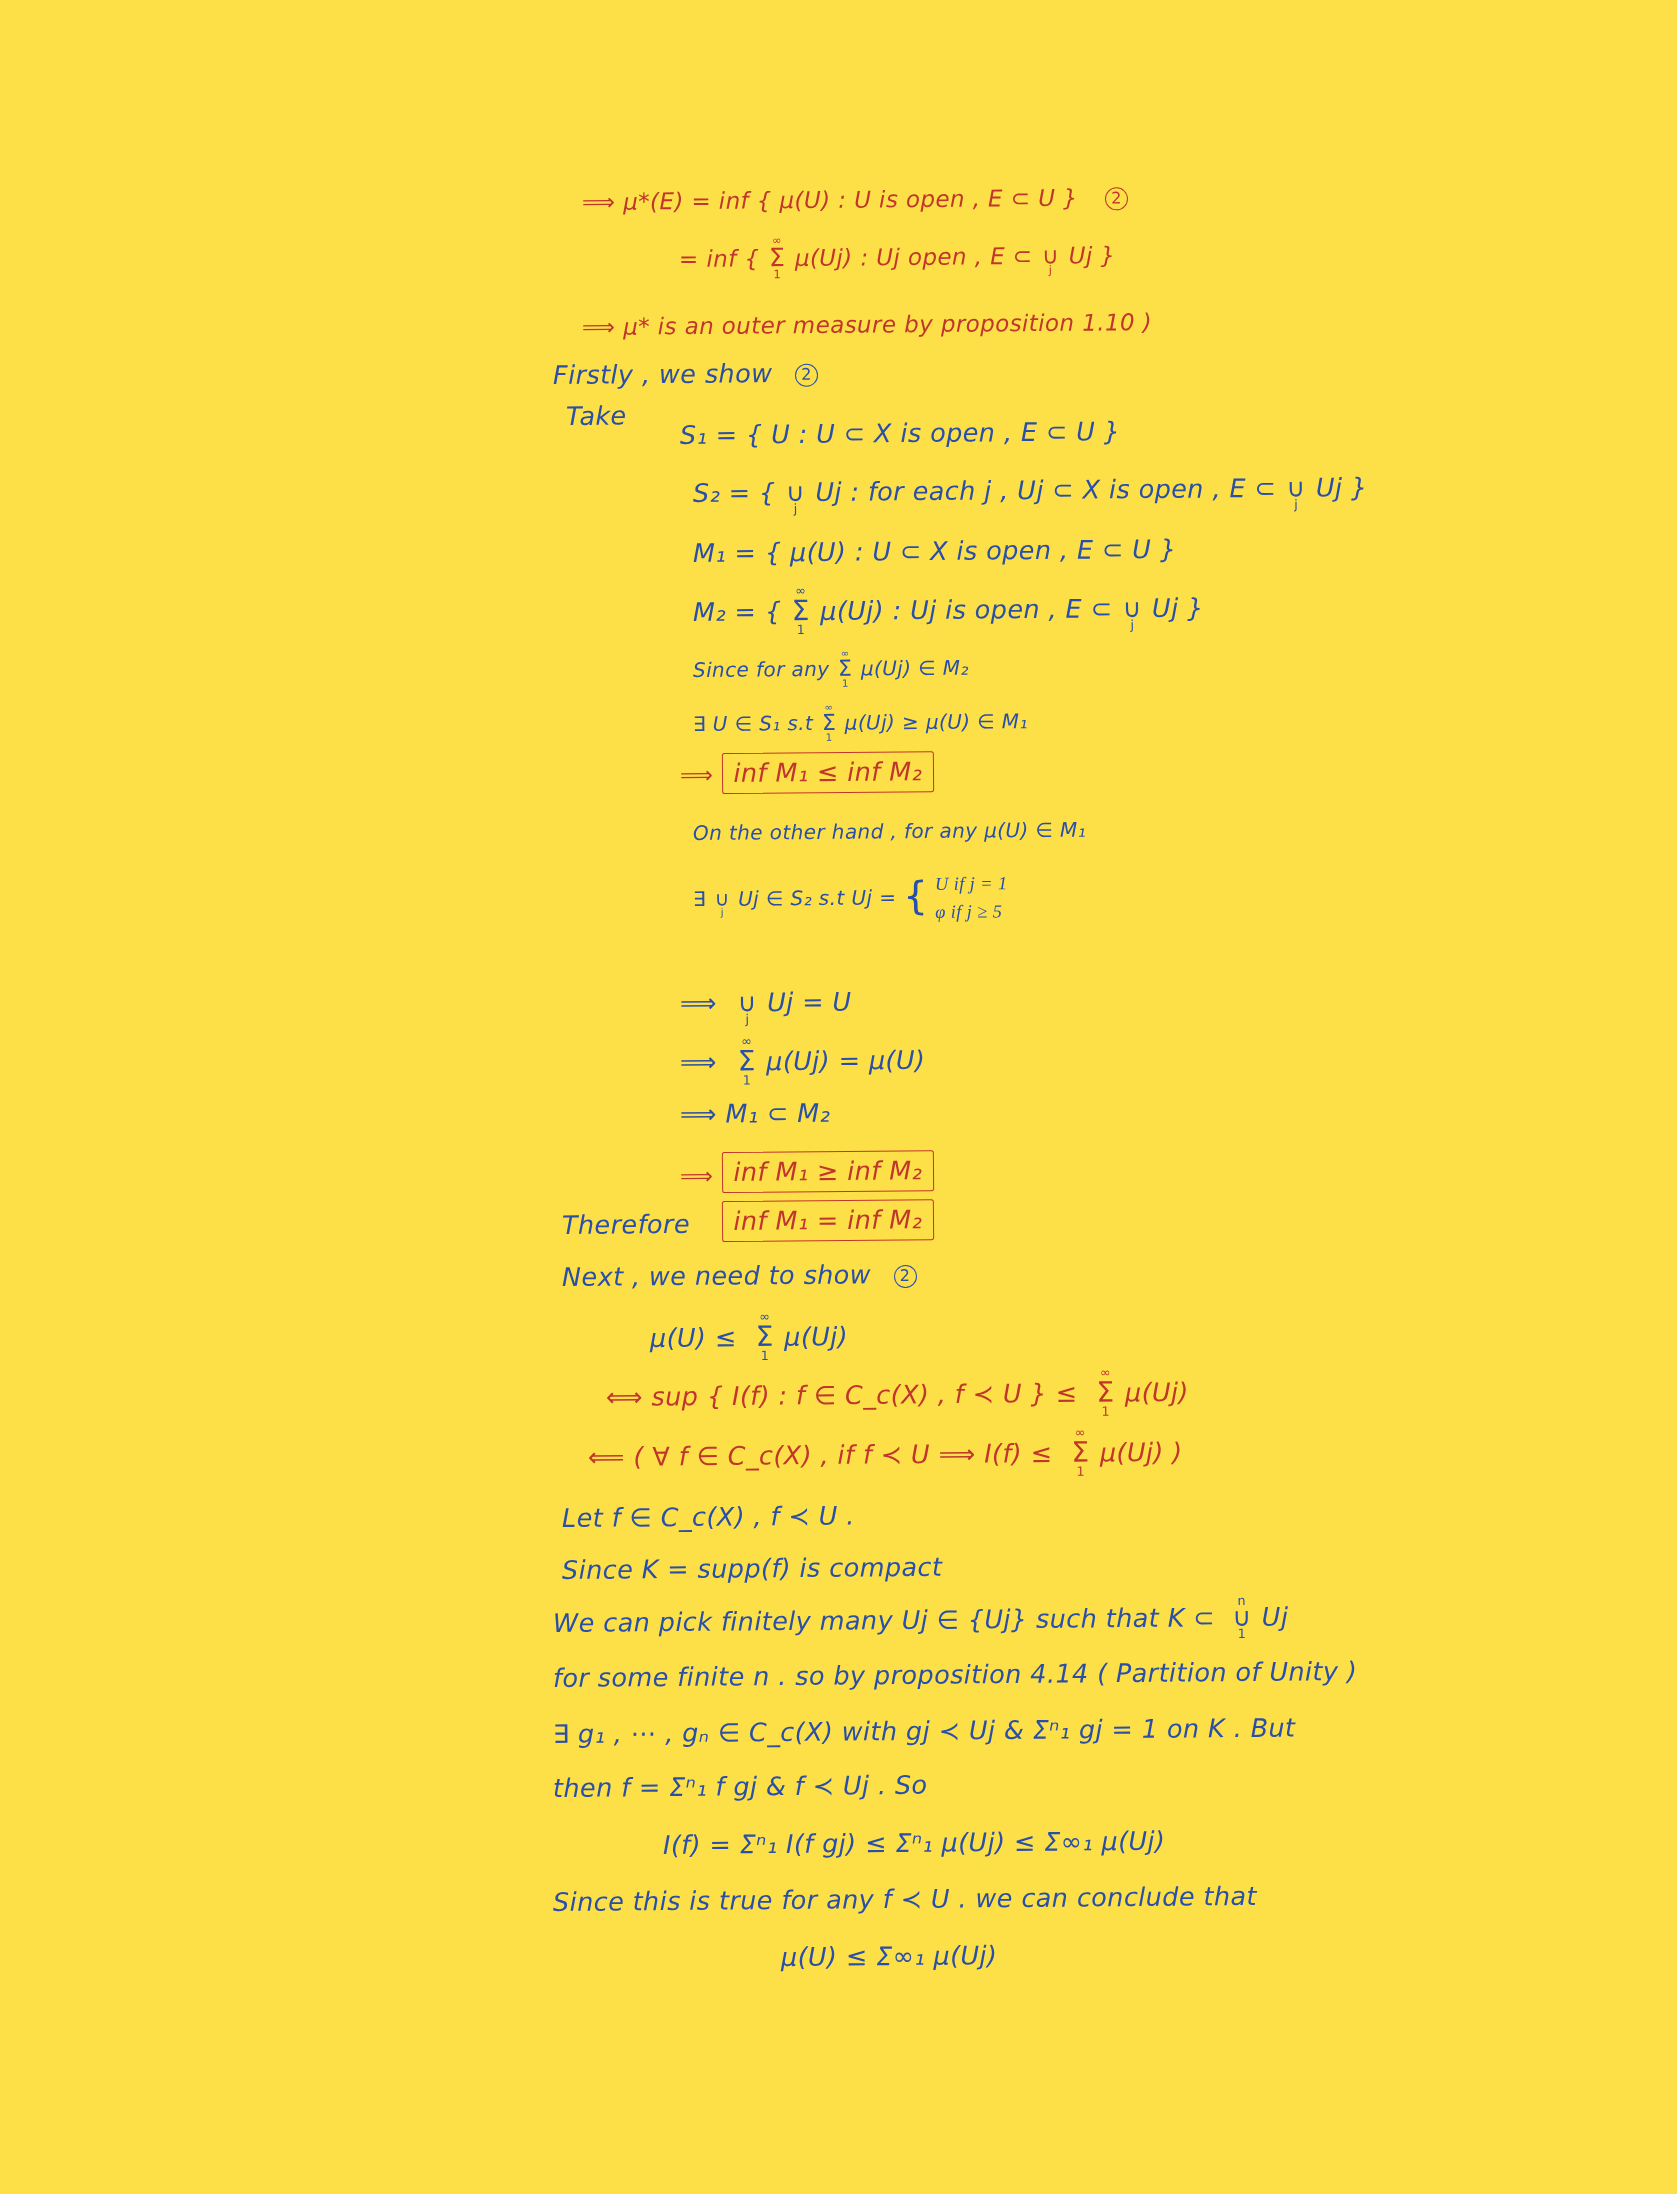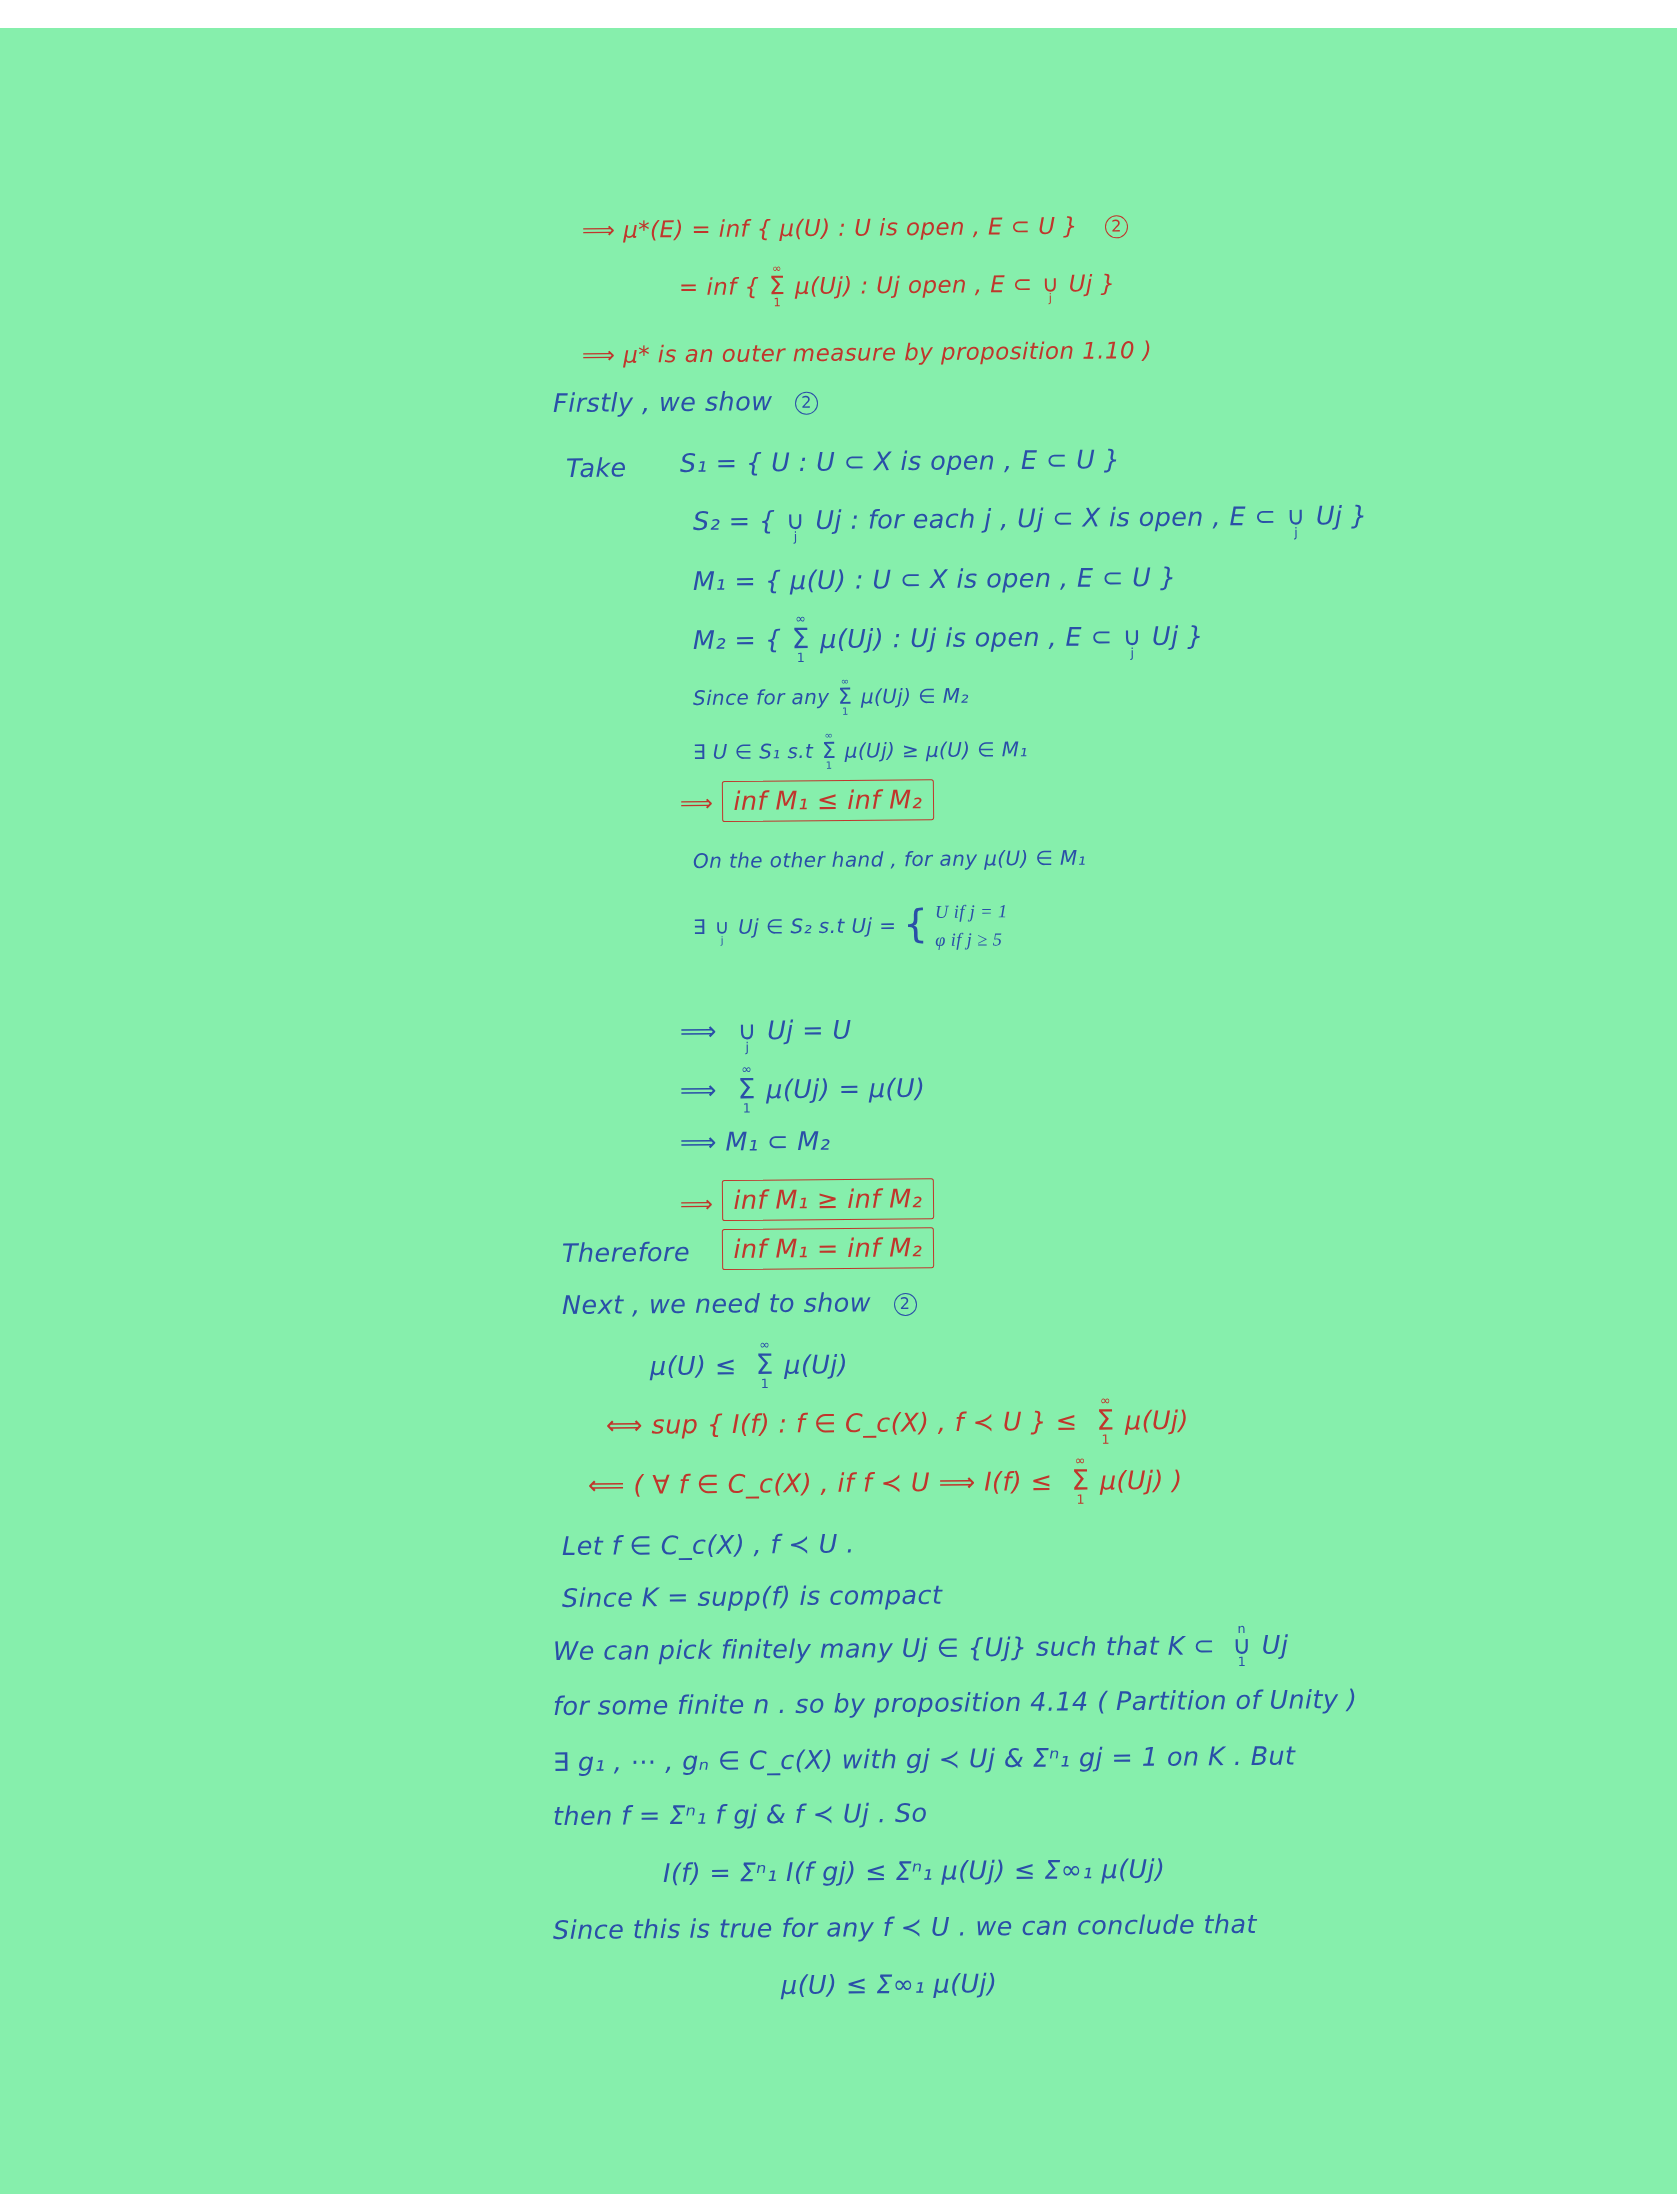--- a/index.html
+++ b/index.html
@@ -10,22 +10,21 @@
   body {
     width: 1677px;
     height: 2195px;
     position: relative;
     font-family: "DejaVu Sans", sans-serif;
     overflow: hidden;
   }
   .page {
     position: absolute;
     inset: 0;
-    background: #86efac;
-    margin-top: 28px;
+    background: #fde047;
   }
   .line {
     position: absolute;
     white-space: nowrap;
     font-family: "DejaVu Sans", sans-serif;
     letter-spacing: 0.4px;
   }
   .red   { color: #c0362c; }
   .blue  { color: #2a4fa8; }
 
@@ -141,21 +140,21 @@
     <span>Uj }</span>
   </div>
 
   <div class="line hand red sz-md" style="left:582px; top:314px;">⟹   μ*  is  an  outer  measure  by  proposition  1.10 )</div>
 
   <div class="line hand blue sz-lg" style="left:553px; top:360px;">
     <span>Firstly , we show</span>
     <span class="circnum" style="margin-left:14px;">2</span>
   </div>
 
-  <div class="line hand blue sz-lg" style="left:566px; top:425px;text-align:right;">Take</div>
+  <div class="line hand blue sz-lg" style="left:566px; top:401px;text-align:right;">Take</div>
   <div class="line hand blue sz-lg" style="left:680px; top:420px;">S₁ = { U  :  U ⊂ X  is open , E ⊂ U }</div>
 
   <div class="line hand blue sz-lg" style="left:693px; top:478px;">
     <span>S₂ = {</span>
     <span class="unionsym">
       <span>∪</span>
       <span class="bot">j</span>
     </span>
     <span>Uj :  for each j , Uj ⊂ X  is open , E ⊂</span>
     <span class="unionsym">

